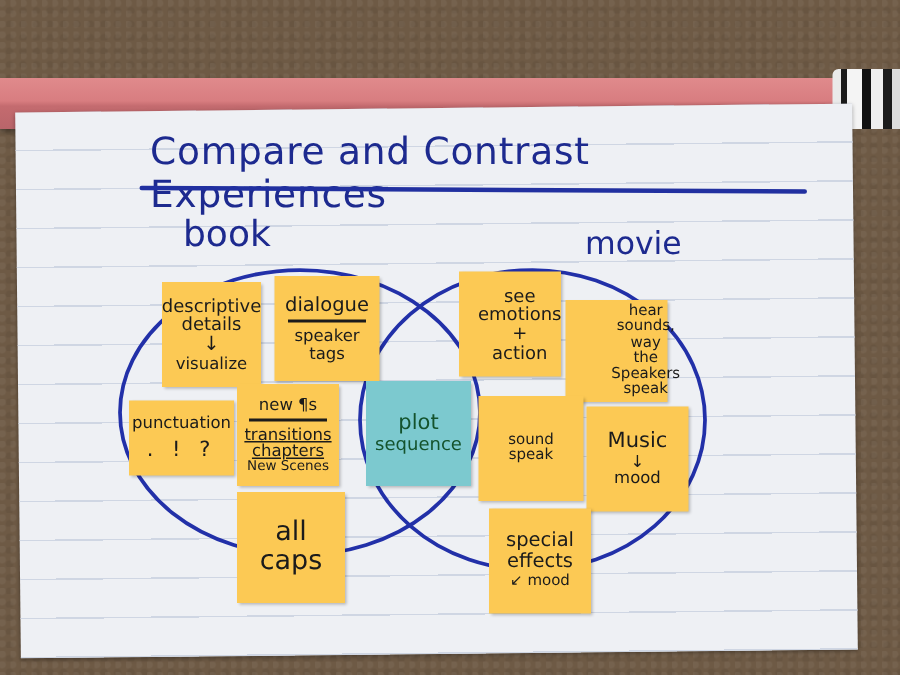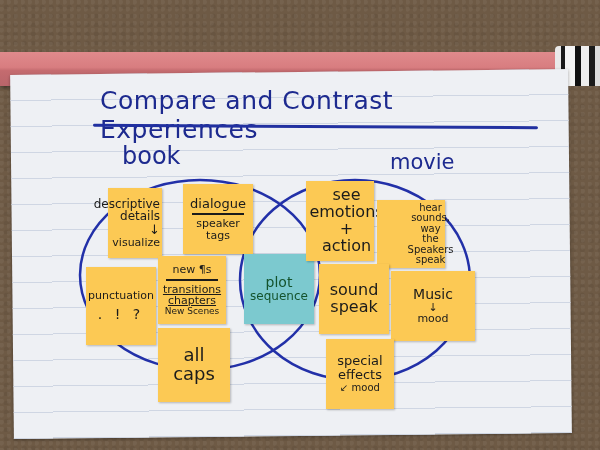--- a/index.html
+++ b/index.html
@@ -71,35 +71,35 @@
 <div class="title-rule"></div>
 
 <div class="set-label" style="left:122px; top:142px;">book</div>
 <div class="set-label" style="left:390px; top:150px; font-size:21px;">movie</div>
 
 <svg class="venn" width="600" height="450">
   <ellipse cx="200" cy="275" rx="120" ry="95" fill="none" stroke="#2230a8" stroke-width="2.5"></ellipse>
   <ellipse cx="355" cy="280" rx="115" ry="100" fill="none" stroke="#2230a8" stroke-width="2.5"></ellipse>
 </svg>
 
-<div class="note" style="left:108px; top:188px; width:54px; height:70px; font-size:12px;align-items:flex-end;">
+<div class="note" style="left:108px; top:188px; width:66px; height:70px; font-size:12px;">
   <span class="l">descriptive</span>
   <span class="l">details</span>
   <span class="l sym">↓</span>
   <span class="l" style="font-size:11px;">visualize</span>
 </div>
 
 <div class="note" style="left:183px; top:184px; width:70px; height:70px; font-size:13px;">
   <span class="l">dialogue</span>
   <span class="rule"></span>
   <span class="l" style="font-size:11px;">speaker</span>
   <span class="l" style="font-size:11px;">tags</span>
 </div>
 
-<div class="note" style="left:86px; top:267px; width:70px; height:78px; font-size:11px;">
+<div class="note" style="left:86px; top:267px; width:70px; height:50px; font-size:11px;">
   <span class="l">punctuation</span>
   <span class="l" style="font-size:14px; margin-top:6px; letter-spacing:4px;">. ! ?</span>
 </div>
 
 <div class="note" style="left:158px; top:256px; width:68px; height:68px; font-size:11px;">
   <span class="l">new ¶s</span>
   <span class="rule"></span>
   <span class="l" style="text-decoration:underline;">transitions</span>
   <span class="l" style="text-decoration:underline;">chapters</span>
   <span class="l" style="font-size:9px;">New Scenes</span>
@@ -108,41 +108,41 @@
 <div class="note" style="left:158px; top:328px; width:72px; height:74px; font-size:18px;">
   <span class="l">all</span>
   <span class="l">caps</span>
 </div>
 
 <div class="note blue" style="left:244px; top:254px; width:70px; height:70px; font-size:14px;">
   <span class="l">plot</span>
   <span class="l" style="font-size:12px;">sequence</span>
 </div>
 
-<div class="note" style="left:306px; top:181px; width:68px; height:80px; font-size:16px;padding-left:15px;">
+<div class="note" style="left:306px; top:181px; width:68px; height:70px; font-size:12px;padding-left:15px;">
   <span class="l">see</span>
   <span class="l">emotions</span>
   <span class="l">+</span>
   <span class="l">action</span>
 </div>
 
 <div class="note" style="left:377px; top:200px; width:68px; height:68px; font-size:10px;padding-left:41px;">
   <span class="l">hear</span>
   <span class="l">sounds,</span>
   <span class="l">way the</span>
   <span class="l">Speakers</span>
   <span class="l">speak</span>
 </div>
 
-<div class="note" style="left:319px; top:264px; width:70px; height:70px; font-size:16px;">
+<div class="note" style="left:319px; top:264px; width:70px; height:70px; font-size:10px;">
   <span class="l">sound</span>
   <span class="l">speak</span>
 </div>
 
-<div class="note" style="left:391px; top:271px; width:84px; height:70px; font-size:14px;">
+<div class="note" style="left:391px; top:271px; width:68px; height:70px; font-size:14px;">
   <span class="l">Music</span>
   <span class="l" style="font-size:11px;">↓</span>
   <span class="l" style="font-size:11px;">mood</span>
 </div>
 
 <div class="note" style="left:326px; top:339px; width:68px; height:70px; font-size:13px;text-align:right;">
   <span class="l">special</span>
   <span class="l">effects</span>
   <span class="l" style="font-size:10px; margin-top:2px;">↙ mood</span>
 </div>

